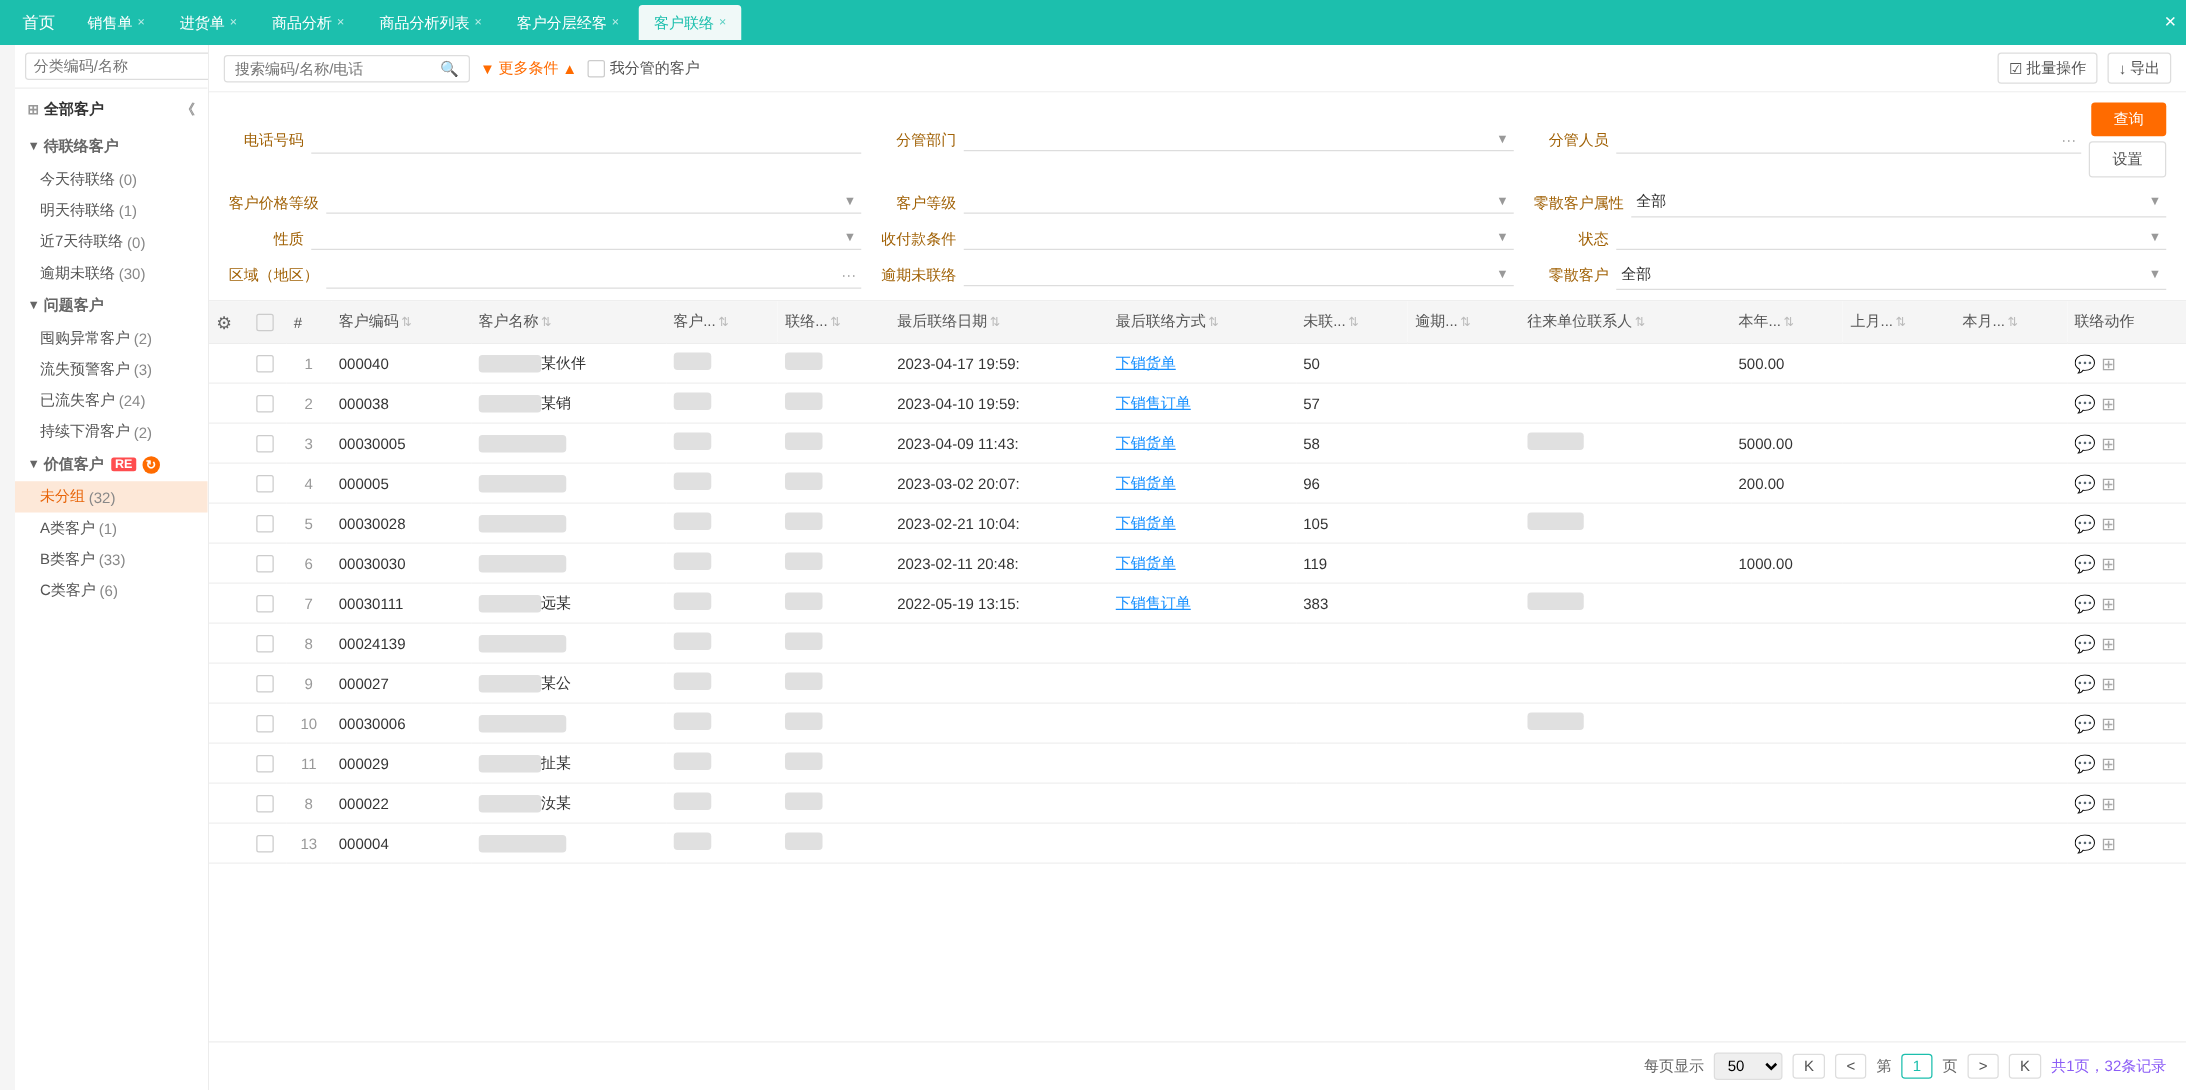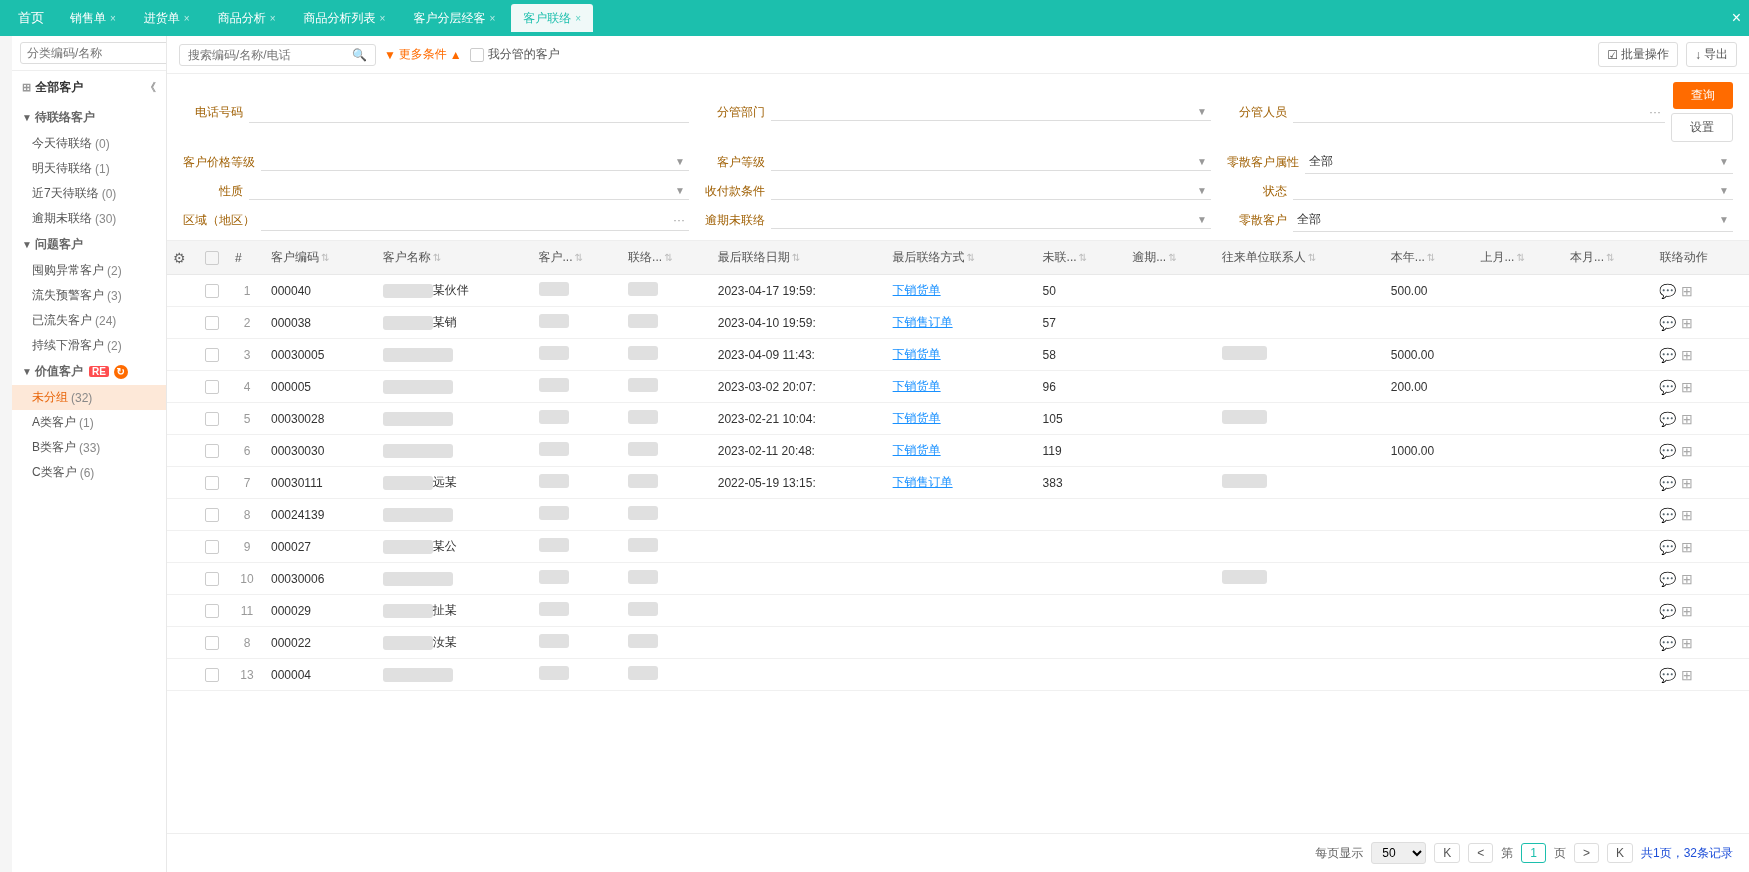--- a/index.html
+++ b/index.html
@@ -75,21 +75,21 @@
     .link-text { color: #1890ff; text-decoration: underline; cursor: pointer; }
     .action-icons { display: flex; gap: 4px; align-items: center; }
     .action-icon { color: #aaa; font-size: 14px; cursor: pointer; }
 
     
     .pagination { display: flex; align-items: center; padding: 8px 16px; background: #fff; border-top: 1px solid #eee; gap: 8px; justify-content: flex-end; }
     .page-size-label { color: #666; }
     .page-size-select { border: 1px solid #ddd; padding: 2px 6px; border-radius: 3px; font-size: 12px; }
     .page-btn { border: 1px solid #ddd; background: #fff; padding: 2px 8px; border-radius: 3px; cursor: pointer; color: #555; }
     .page-current { border: 1px solid #1cbfad; background: #fff; padding: 2px 8px; border-radius: 3px; color: #1cbfad; }
-    .page-total { color: #1d4ed8; }
+    .page-total { color: #8b5cf6; }
 
     .checkbox-custom { width: 14px; height: 14px; border: 1px solid #ccc; border-radius: 2px; display: inline-block; cursor: pointer; vertical-align: middle; }
 
     .th-sort { cursor: pointer; display: inline-flex; align-items: center; gap: 2px; }
     .th-sort::after { content: '⇅'; font-size: 10px; color: #bbb; }
 
     .settings-icon { color: #666; font-size: 14px; cursor: pointer; }
   </style>
 </head>
 <body>

